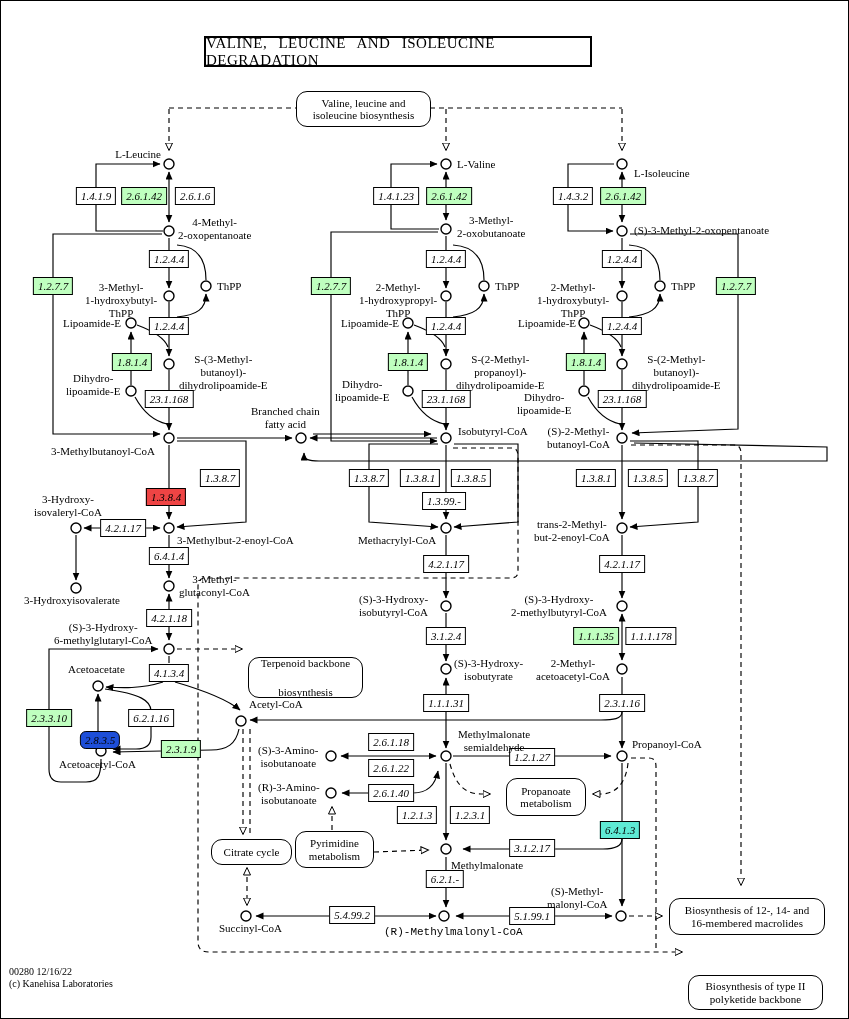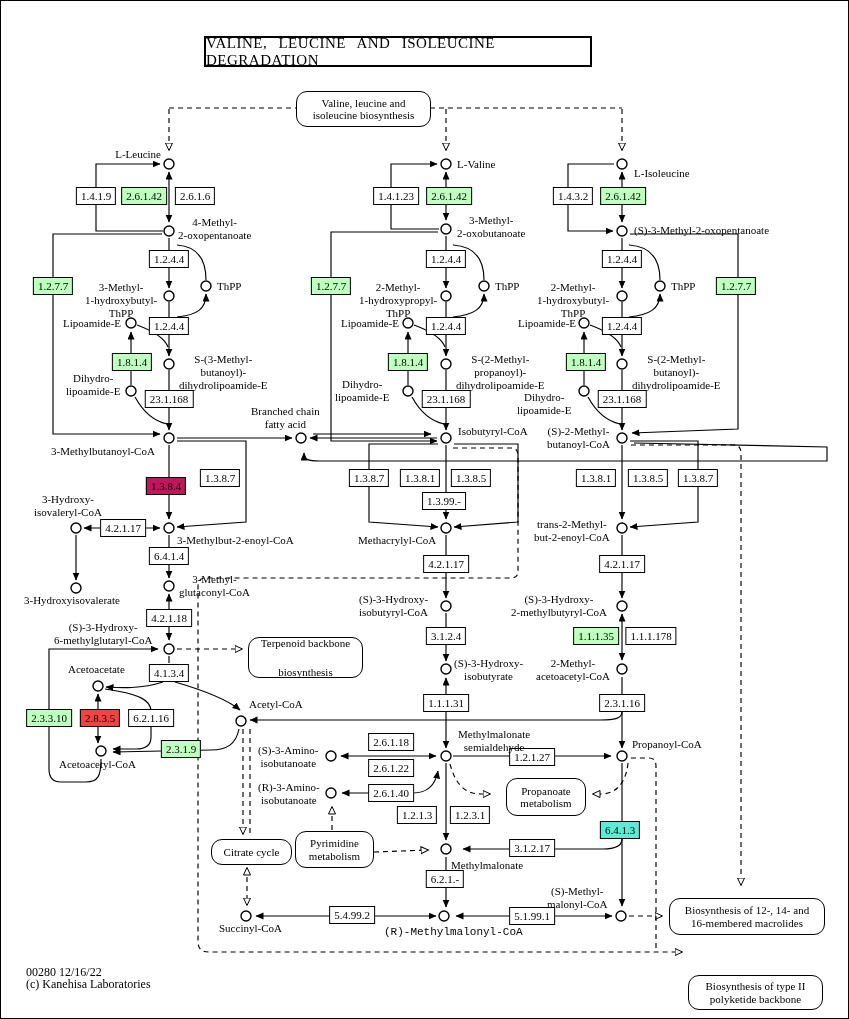--- a/index.html
+++ b/index.html
@@ -4,24 +4,24 @@
 <style>
   html,body{margin:0;padding:0;background:#fff;}
   #map{position:relative;width:849px;height:1019px;background:#fff;border:1px solid #000;
        box-sizing:border-box;font-family:"Liberation Serif",serif;overflow:hidden;}
   .title-box{position:absolute;border:2px solid #000;background:#fff;display:flex;
        align-items:center;justify-content:center;font-size:15px;word-spacing:7px;letter-spacing:.5px;}
   .plink{position:absolute;border:1.5px solid #000;border-radius:11px;background:#fff;
        display:flex;flex-direction:column;justify-content:center;text-align:center;
        font-size:11px;line-height:12.5px;}
   .ebox{position:absolute;transform:translate(-50%,-50%);border:1.4px solid #000;background:#fff;
-       font-size:11px;line-height:11px;padding:3px 4px 2px;white-space:nowrap;text-align:center;}
+       font-size:11px;line-height:11px;padding:3px 4px 2px;white-space:nowrap;text-align:center;font-style:italic;}
   .lbl{position:absolute;font-size:11px;line-height:12.8px;white-space:nowrap;text-align:center;}
   .lbl.r{transform:translateX(-100%);text-align:right;}
-  .footer{position:absolute;left:25px;font-size:12px;line-height:12px;}
+  .footer{position:absolute;left:8px;font-size:10px;line-height:12px;}
   svg{position:absolute;left:0;top:0;}
 </style>
 </head>
 <body>
 
 <div id="map">
   <svg id="edge-layer" width="849" height="1019">
     <defs>
       <marker id="mf" markerWidth="9" markerHeight="8" refX="7.5" refY="3.5" orient="auto" markerUnits="userSpaceOnUse">
         <path d="M0,0 L8,3.5 L0,7 Z" fill="#000"></path>
@@ -176,21 +176,21 @@
       </g>
   </svg>
 
   <div class="title-box" style="left:203px;top:35px;width:384px;height:27px">VALINE, LEUCINE AND ISOLEUCINE DEGRADATION</div>
 
   <div id="links">
       <div class="plink" style="left: 295px; top: 90px; width: 133px; height: 34px;">
         <div>Valine, leucine and</div>
         <div>isoleucine biosynthesis</div>
       </div>
-      <div class="plink" style="left: 247px; top: 636px; width: 113px; height: 39px; gap: 16px;">
+      <div class="plink" style="left: 247px; top: 656px; width: 113px; height: 39px; gap: 16px;">
         <div>Terpenoid backbone</div>
         <div>biosynthesis</div>
       </div>
       <div class="plink" style="left: 505px; top: 777px; width: 78px; height: 36px;">
         <div>Propanoate</div>
         <div>metabolism</div>
       </div>
       <div class="plink" style="left: 294px; top: 830px; width: 77px; height: 35px; align-items: center;">
         <div>Pyrimidine</div>
         <div>metabolism</div>
@@ -223,42 +223,42 @@
       <div class="ebox" style="left: 735px; top: 285px; background: rgb(191, 255, 191);">1.2.7.7</div>
       <div class="ebox" style="left: 168px; top: 325px; background: rgb(255, 255, 255);">1.2.4.4</div>
       <div class="ebox" style="left: 445px; top: 325px; background: rgb(255, 255, 255);">1.2.4.4</div>
       <div class="ebox" style="left: 621px; top: 325px; background: rgb(255, 255, 255);">1.2.4.4</div>
       <div class="ebox" style="left: 131px; top: 361px; background: rgb(191, 255, 191);">1.8.1.4</div>
       <div class="ebox" style="left: 407px; top: 361px; background: rgb(191, 255, 191);">1.8.1.4</div>
       <div class="ebox" style="left: 585px; top: 361px; background: rgb(191, 255, 191);">1.8.1.4</div>
       <div class="ebox" style="left: 168px; top: 398px; background: rgb(255, 255, 255);">23.1.168</div>
       <div class="ebox" style="left: 445px; top: 398px; background: rgb(255, 255, 255);">23.1.168</div>
       <div class="ebox" style="left: 621px; top: 398px; background: rgb(255, 255, 255);">23.1.168</div>
-      <div class="ebox" style="left: 165px; top: 485px; background: #be185d;">1.3.8.4</div>
+      <div class="ebox" style="left: 165px; top: 496px; background: #ef4444;">1.3.8.4</div>
       <div class="ebox" style="left: 219px; top: 477px; background: rgb(255, 255, 255);">1.3.8.7</div>
       <div class="ebox" style="left: 368px; top: 477px; background: rgb(255, 255, 255);">1.3.8.7</div>
       <div class="ebox" style="left: 419px; top: 477px; background: rgb(255, 255, 255);">1.3.8.1</div>
       <div class="ebox" style="left: 470px; top: 477px; background: rgb(255, 255, 255);">1.3.8.5</div>
       <div class="ebox" style="left: 443px; top: 500px; background: rgb(255, 255, 255);">1.3.99.-</div>
       <div class="ebox" style="left: 595px; top: 477px; background: rgb(255, 255, 255);">1.3.8.1</div>
       <div class="ebox" style="left: 647px; top: 477px; background: rgb(255, 255, 255);">1.3.8.5</div>
       <div class="ebox" style="left: 697px; top: 477px; background: rgb(255, 255, 255);">1.3.8.7</div>
       <div class="ebox" style="left: 122px; top: 527px; background: rgb(255, 255, 255);">4.2.1.17</div>
       <div class="ebox" style="left: 168px; top: 555px; background: rgb(255, 255, 255);">6.4.1.4</div>
       <div class="ebox" style="left: 445px; top: 563px; background: rgb(255, 255, 255);">4.2.1.17</div>
       <div class="ebox" style="left: 621px; top: 563px; background: rgb(255, 255, 255);">4.2.1.17</div>
       <div class="ebox" style="left: 168px; top: 617px; background: rgb(255, 255, 255);">4.2.1.18</div>
       <div class="ebox" style="left: 445px; top: 635px; background: rgb(255, 255, 255);">3.1.2.4</div>
       <div class="ebox" style="left: 595px; top: 635px; background: rgb(191, 255, 191);">1.1.1.35</div>
       <div class="ebox" style="left: 650px; top: 635px; background: rgb(255, 255, 255);">1.1.1.178</div>
       <div class="ebox" style="left: 168px; top: 672px; background: rgb(255, 255, 255);">4.1.3.4</div>
       <div class="ebox" style="left: 445px; top: 702px; background: rgb(255, 255, 255);">1.1.1.31</div>
       <div class="ebox" style="left: 621px; top: 702px; background: rgb(255, 255, 255);">2.3.1.16</div>
       <div class="ebox" style="left: 48px; top: 717px; background: rgb(191, 255, 191);">2.3.3.10</div>
-      <div class="ebox" style="left: 99px; top: 717px; background: #ef4444;">2.8.3.5</div>
+      <div class="ebox" style="left: 99px; top: 739px; background: #1d4ed8; border-radius: 6px;">2.8.3.5</div>
       <div class="ebox" style="left: 150px; top: 717px; background: rgb(255, 255, 255);">6.2.1.16</div>
       <div class="ebox" style="left: 180px; top: 748px; background: rgb(191, 255, 191);">2.3.1.9</div>
       <div class="ebox" style="left: 390px; top: 741px; background: rgb(255, 255, 255);">2.6.1.18</div>
       <div class="ebox" style="left: 390px; top: 767px; background: rgb(255, 255, 255);">2.6.1.22</div>
       <div class="ebox" style="left: 390px; top: 792px; background: rgb(255, 255, 255);">2.6.1.40</div>
       <div class="ebox" style="left: 531px; top: 756px; background: rgb(255, 255, 255);">1.2.1.27</div>
       <div class="ebox" style="left: 416px; top: 814px; background: rgb(255, 255, 255);">1.2.1.3</div>
       <div class="ebox" style="left: 469px; top: 814px; background: rgb(255, 255, 255);">1.2.3.1</div>
       <div class="ebox" style="left: 619px; top: 829px; background: #5eead4;">6.4.1.3</div>
       <div class="ebox" style="left: 531px; top: 847px; background: rgb(255, 255, 255);">3.1.2.17</div>

